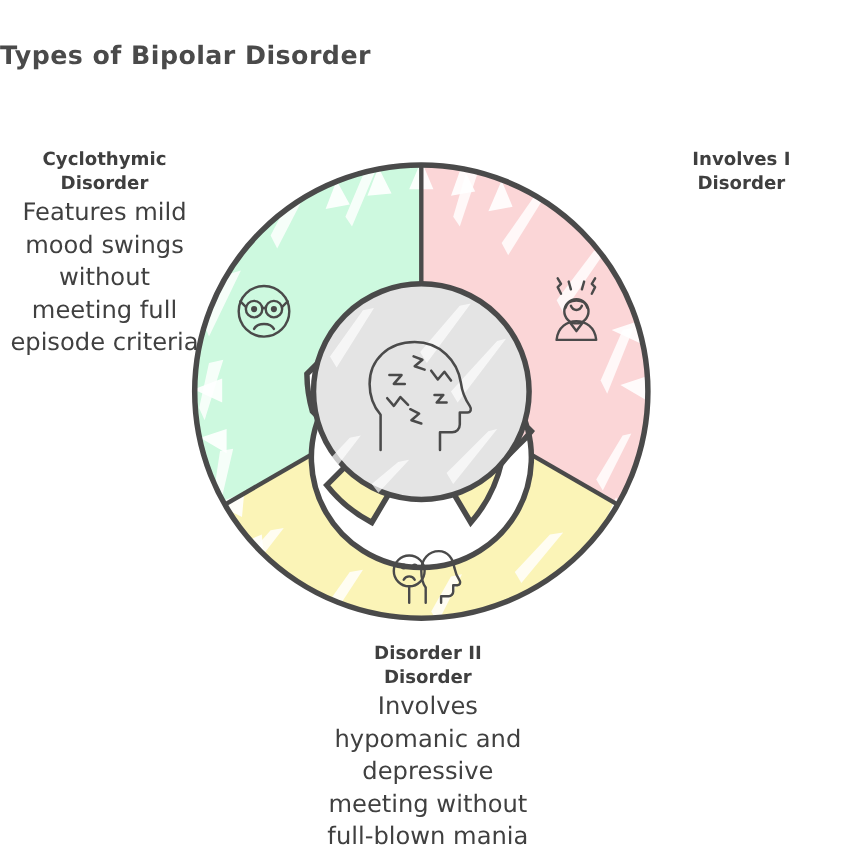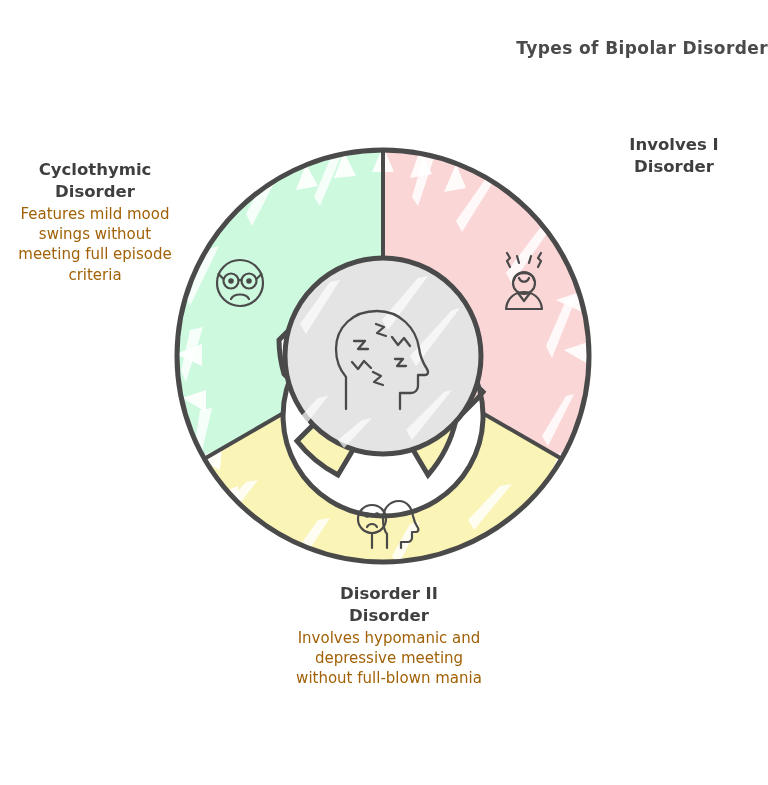--- a/index.html
+++ b/index.html
@@ -16,22 +16,22 @@
     font-family: "DejaVu Sans", "Liberation Sans", sans-serif;
     color: #4a4a4a;
   }
 
   
   .page-title {
     position: absolute;
     top: 38px;
     left: 0;
     width: 768px;
-    text-align: right;
-    font-size: 17px;
+    text-align: left;
+    font-size: 23px;
     font-weight: bold;
     letter-spacing: 0.4px;
     color: #4a4a4a;
   }
 
   
   .diagram-stage {
     position: absolute;
     left: 0;
     top: 0;
@@ -52,31 +52,30 @@
     line-height: 1.34;
   }
   .callout .callout-title {
     font-size: 16.5px;
     font-weight: bold;
     color: #3f3f3f;
     display: block;
     margin-bottom: 1px;
   }
   .callout .callout-desc {
-    font-size: 15px;
+    font-size: 22px;
     font-weight: normal;
-    color: #a16207;
+    color: #404040;
     display: block;
   }
 
   .callout-left {
     left: 6px;
     top: 134px;
     width: 178px;
-    margin-top: 25px;
   }
   .callout-right {
     left: 585px;
     top: 134px;
     width: 178px;
   }
   .callout-bottom {
     left: 289px;
     top: 583px;
     width: 200px;

